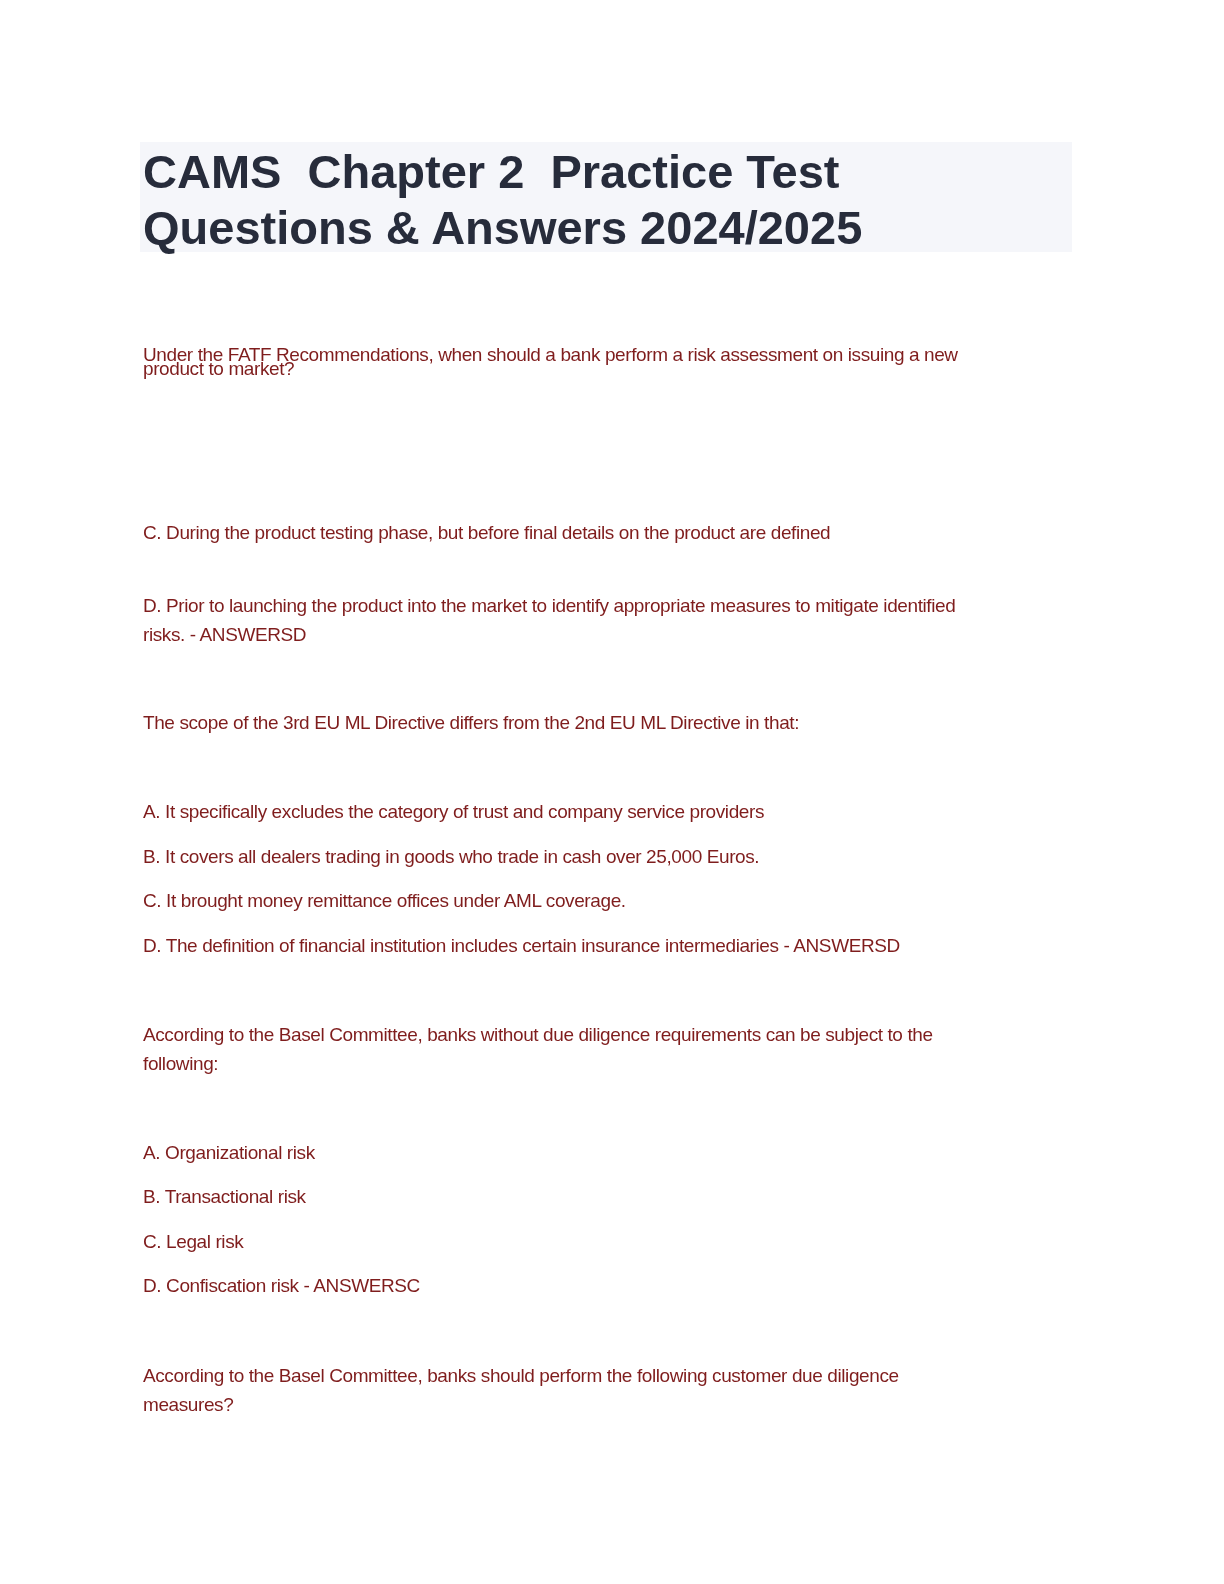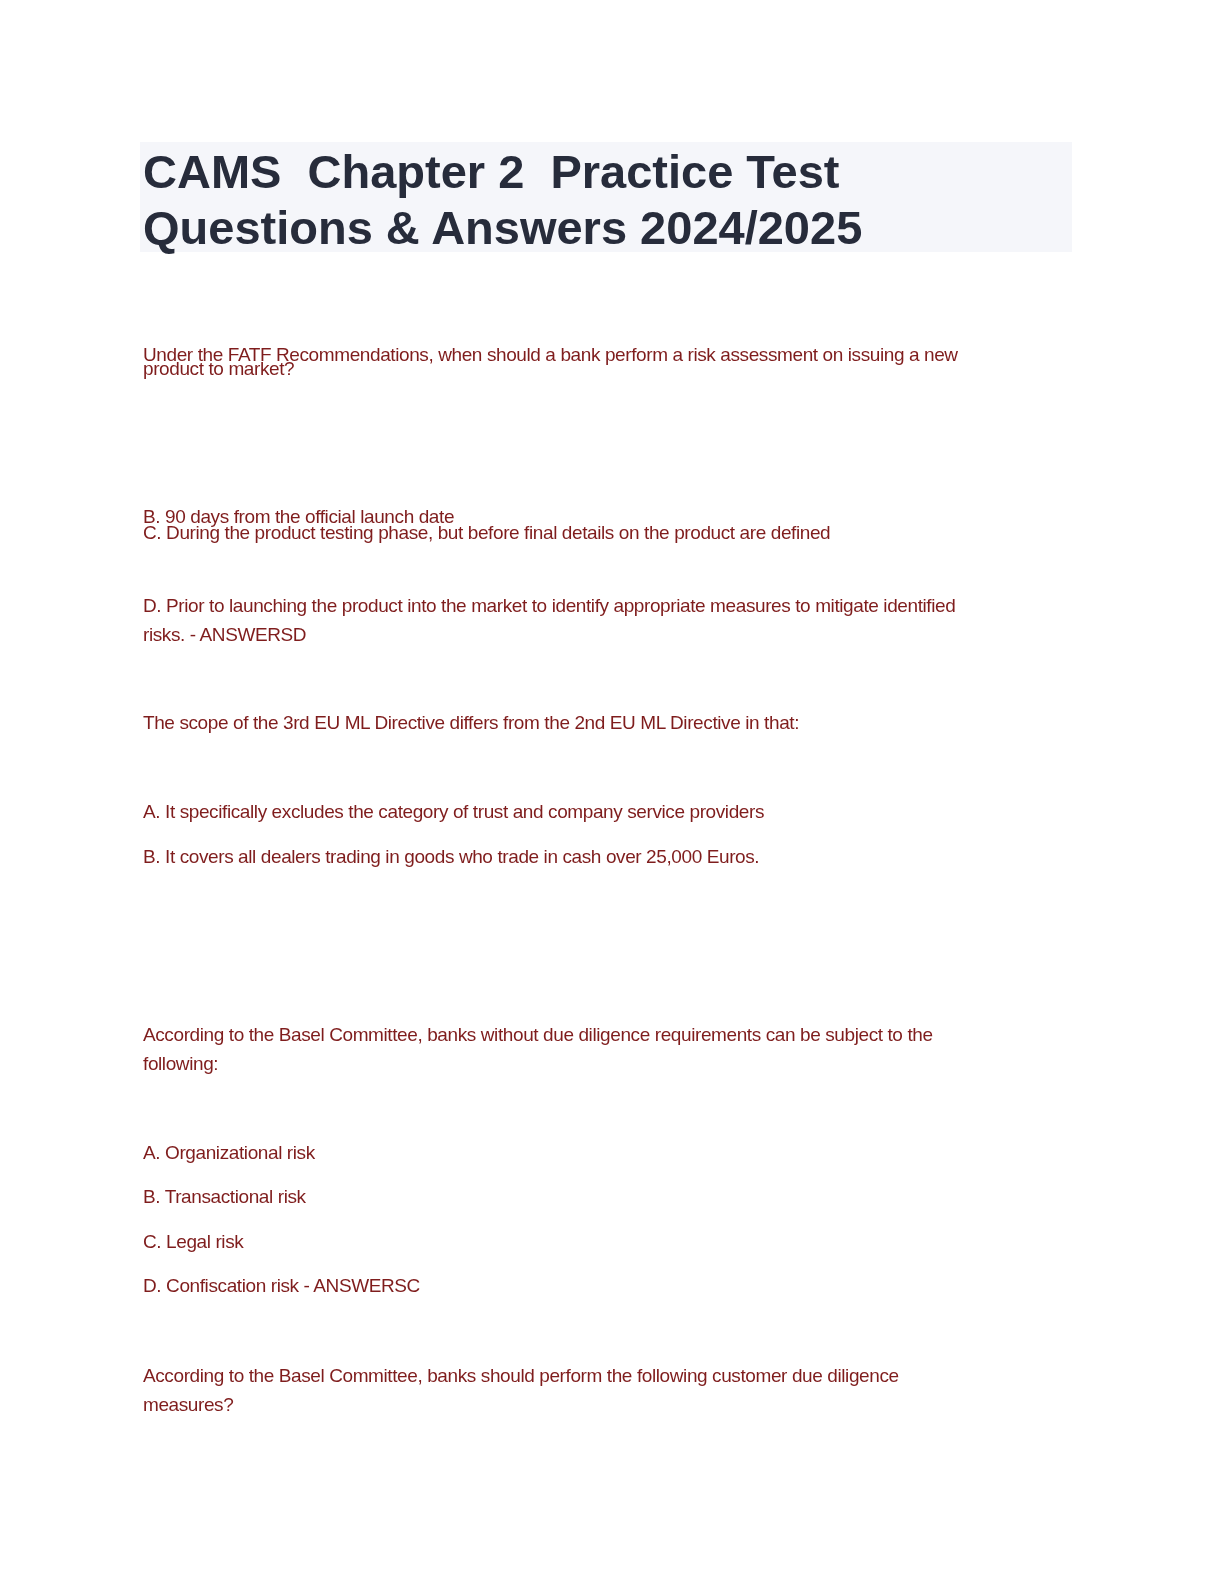--- a/index.html
+++ b/index.html
@@ -25,28 +25,29 @@
 </head>
 <body>
 
 <div class="page">
   <div class="title-box"></div>
   <h1 class="title"><span>CAMS  Chapter 2  Practice Test</span>
 <span>Questions &amp; Answers 2024/2025</span></h1>
 
   <p class="t" style="top:340px">Under the FATF Recommendations, when should a bank perform a risk assessment on issuing a new</p>
   <p class="t" style="top:354px">product to market?</p>
-  <p class="t" style="top:502px">B. 90 days from the official launch date</p>
   <p class="t" style="top:518px">C. During the product testing phase, but before final details on the product are defined</p>
   <p class="t" style="top:591px">D. Prior to launching the product into the market to identify appropriate measures to mitigate identified</p>
   <p class="t" style="top:620px">risks. - ANSWERSD</p>
 
   <p class="t" style="top:708px">The scope of the 3rd EU ML Directive differs from the 2nd EU ML Directive in that:</p>
   <p class="t" style="top:797px">A. It specifically excludes the category of trust and company service providers</p>
   <p class="t" style="top:842px">B. It covers all dealers trading in goods who trade in cash over 25,000 Euros.</p>
+  <p class="t" style="top:886px">C. It brought money remittance offices under AML coverage.</p>
+  <p class="t" style="top:931px">D. The definition of financial institution includes certain insurance intermediaries - ANSWERSD</p>
 
   <p class="t" style="top:1020px">According to the Basel Committee, banks without due diligence requirements can be subject to the</p>
   <p class="t" style="top:1049px">following:</p>
   <p class="t" style="top:1138px">A. Organizational risk</p>
   <p class="t" style="top:1182px">B. Transactional risk</p>
   <p class="t" style="top:1227px">C. Legal risk</p>
   <p class="t" style="top:1361px">According to the Basel Committee, banks should perform the following customer due diligence</p>
 
   <p class="t" style="top:1271px">D. Confiscation risk - ANSWERSC</p>
   <p class="t" style="top:1390px">measures?</p>

